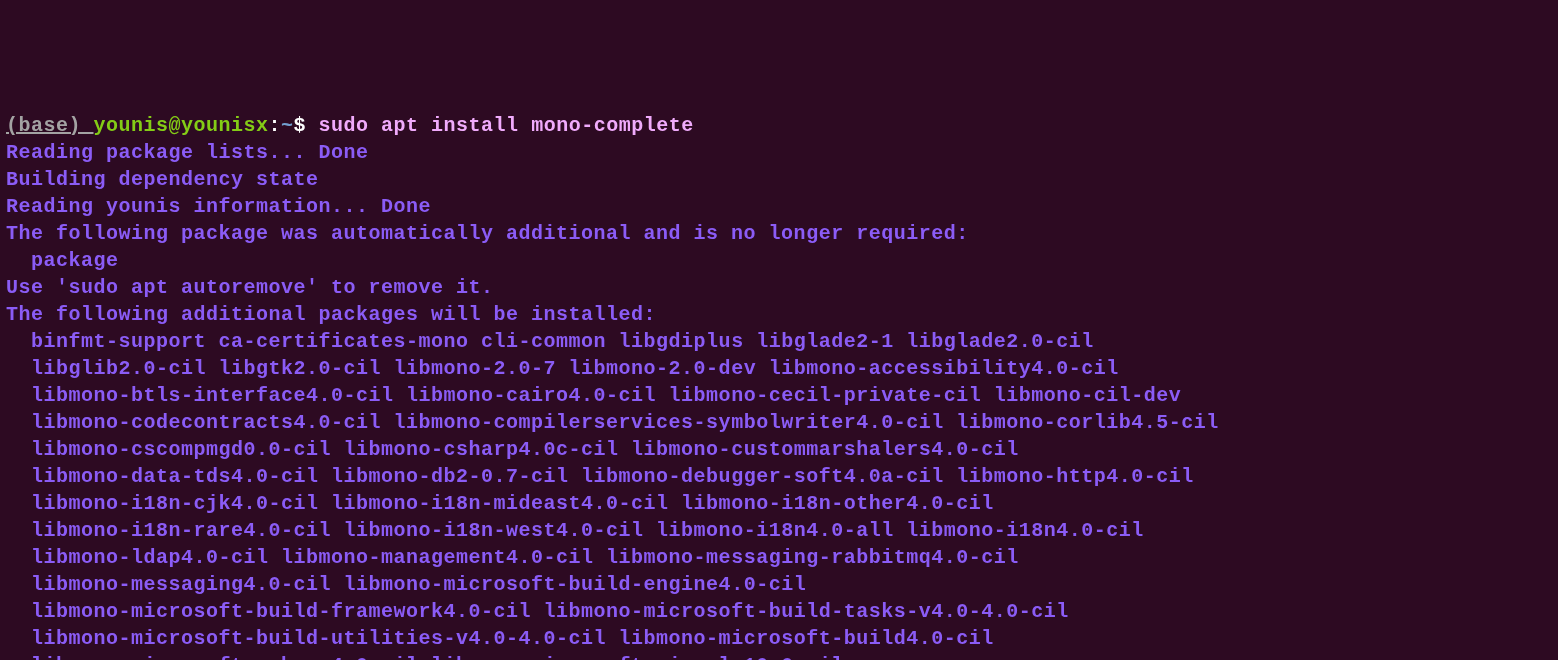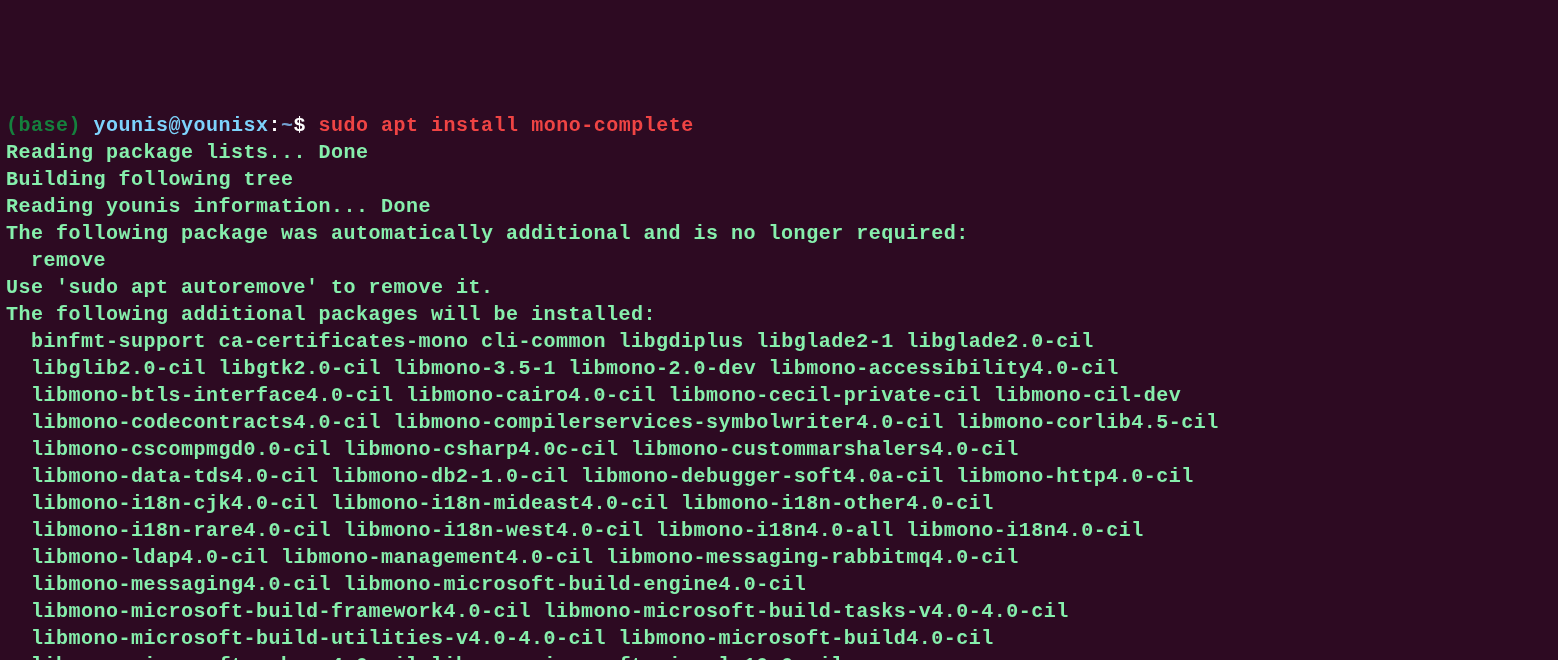--- a/index.html
+++ b/index.html
@@ -14,47 +14,47 @@
       font-weight: bold;
       color: #ffffff;
       padding: 4px 6px;
       line-height: 1.35;
       white-space: pre-wrap;
       width: 1558px;
       height: 660px;
       overflow: hidden;
       letter-spacing: 0.5px;
     }
-    .prompt-env { color: #15803d; }
-    .prompt-user { color: #7dd3fc; }
+    .prompt-env { color: #a3a3a3; text-decoration: underline; }
+    .prompt-user { color: #84cc16; }
     .prompt-colon { color: #ffffff; }
     .prompt-path { color: #729fcf; }
     .prompt-dollar { color: #ffffff; }
-    .command { color: #ef4444; }
-    .output-line { color: #86efac; }
+    .command { color: #f0abfc; }
+    .output-line { color: #8b5cf6; }
   </style>
 </head>
 <body>
 
 
 
 <div><span><span class="prompt-env">(base) </span><span class="prompt-user">younis@younisx</span><span class="prompt-colon">:</span><span class="prompt-path">~</span><span class="prompt-dollar">$ </span><span class="command">sudo apt install mono-complete</span></span>
 <span class="output-line">Reading package lists... Done</span>
-<span class="output-line">Building following tree</span>
+<span class="output-line">Building dependency state</span>
 <span class="output-line">Reading younis information... Done</span>
 <span class="output-line">The following package was automatically additional and is no longer required:</span>
-<span class="output-line">  remove</span>
+<span class="output-line">  package</span>
 <span class="output-line">Use 'sudo apt autoremove' to remove it.</span>
 <span class="output-line">The following additional packages will be installed:</span>
 <span class="output-line">  binfmt-support ca-certificates-mono cli-common libgdiplus libglade2-1 libglade2.0-cil</span>
-<span class="output-line">  libglib2.0-cil libgtk2.0-cil libmono-3.5-1 libmono-2.0-dev libmono-accessibility4.0-cil</span>
+<span class="output-line">  libglib2.0-cil libgtk2.0-cil libmono-2.0-7 libmono-2.0-dev libmono-accessibility4.0-cil</span>
 <span class="output-line">  libmono-btls-interface4.0-cil libmono-cairo4.0-cil libmono-cecil-private-cil libmono-cil-dev</span>
 <span class="output-line">  libmono-codecontracts4.0-cil libmono-compilerservices-symbolwriter4.0-cil libmono-corlib4.5-cil</span>
 <span class="output-line">  libmono-cscompmgd0.0-cil libmono-csharp4.0c-cil libmono-custommarshalers4.0-cil</span>
-<span class="output-line">  libmono-data-tds4.0-cil libmono-db2-1.0-cil libmono-debugger-soft4.0a-cil libmono-http4.0-cil</span>
+<span class="output-line">  libmono-data-tds4.0-cil libmono-db2-0.7-cil libmono-debugger-soft4.0a-cil libmono-http4.0-cil</span>
 <span class="output-line">  libmono-i18n-cjk4.0-cil libmono-i18n-mideast4.0-cil libmono-i18n-other4.0-cil</span>
 <span class="output-line">  libmono-i18n-rare4.0-cil libmono-i18n-west4.0-cil libmono-i18n4.0-all libmono-i18n4.0-cil</span>
 <span class="output-line">  libmono-ldap4.0-cil libmono-management4.0-cil libmono-messaging-rabbitmq4.0-cil</span>
 <span class="output-line">  libmono-messaging4.0-cil libmono-microsoft-build-engine4.0-cil</span>
 <span class="output-line">  libmono-microsoft-build-framework4.0-cil libmono-microsoft-build-tasks-v4.0-4.0-cil</span>
 <span class="output-line">  libmono-microsoft-build-utilities-v4.0-4.0-cil libmono-microsoft-build4.0-cil</span>
 <span class="output-line">  libmono-microsoft-csharp4.0-cil libmono-microsoft-visualc10.0-cil</span>
 
 
 </div>

